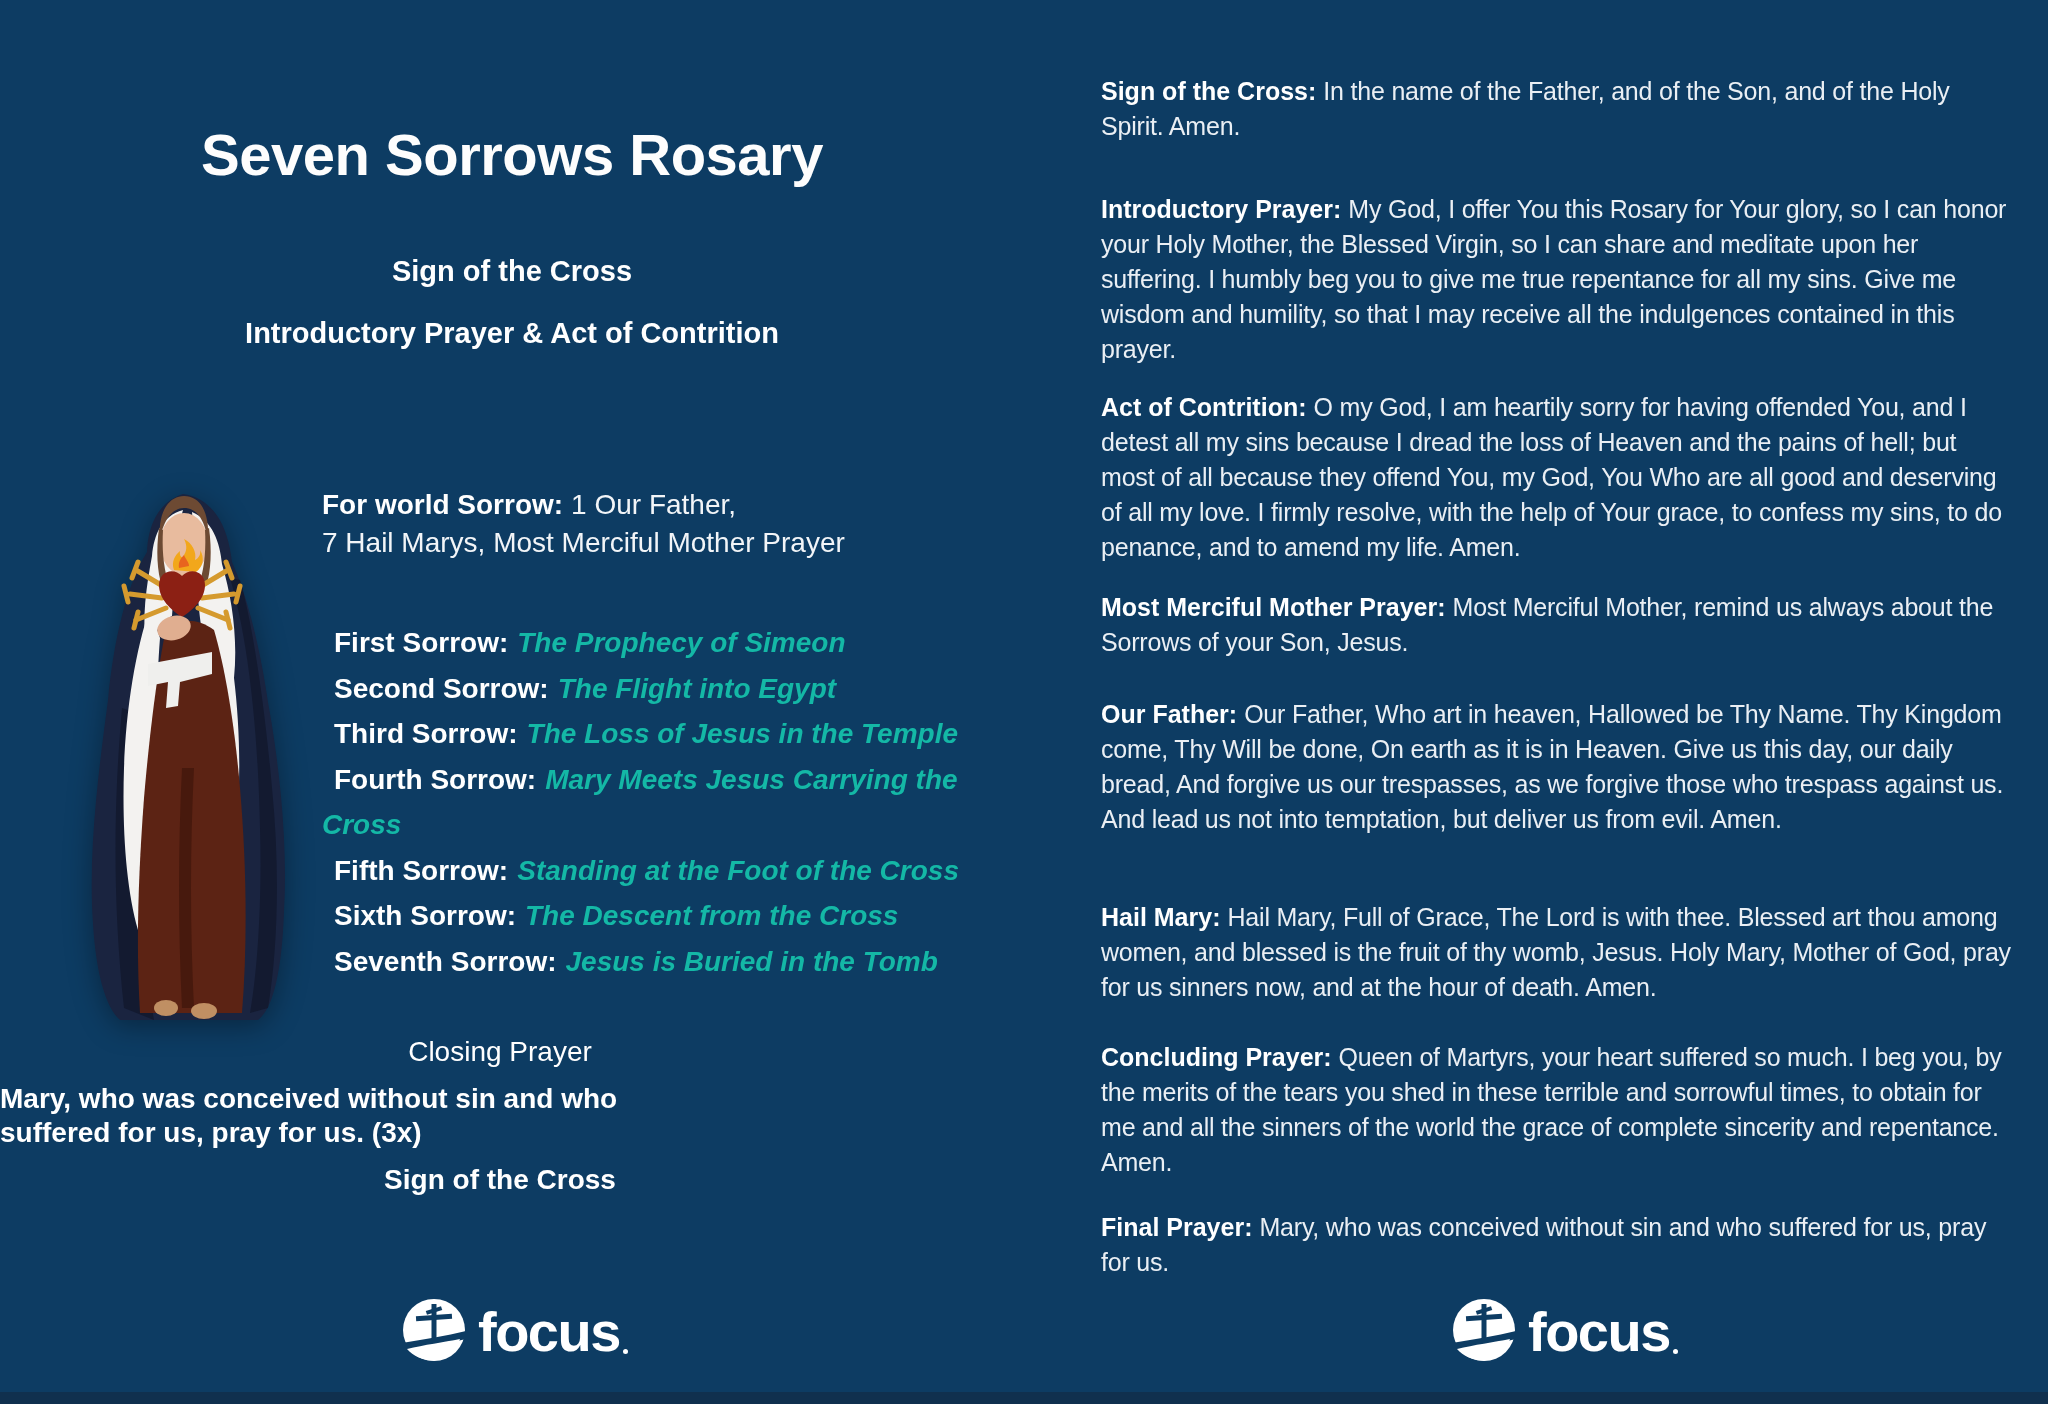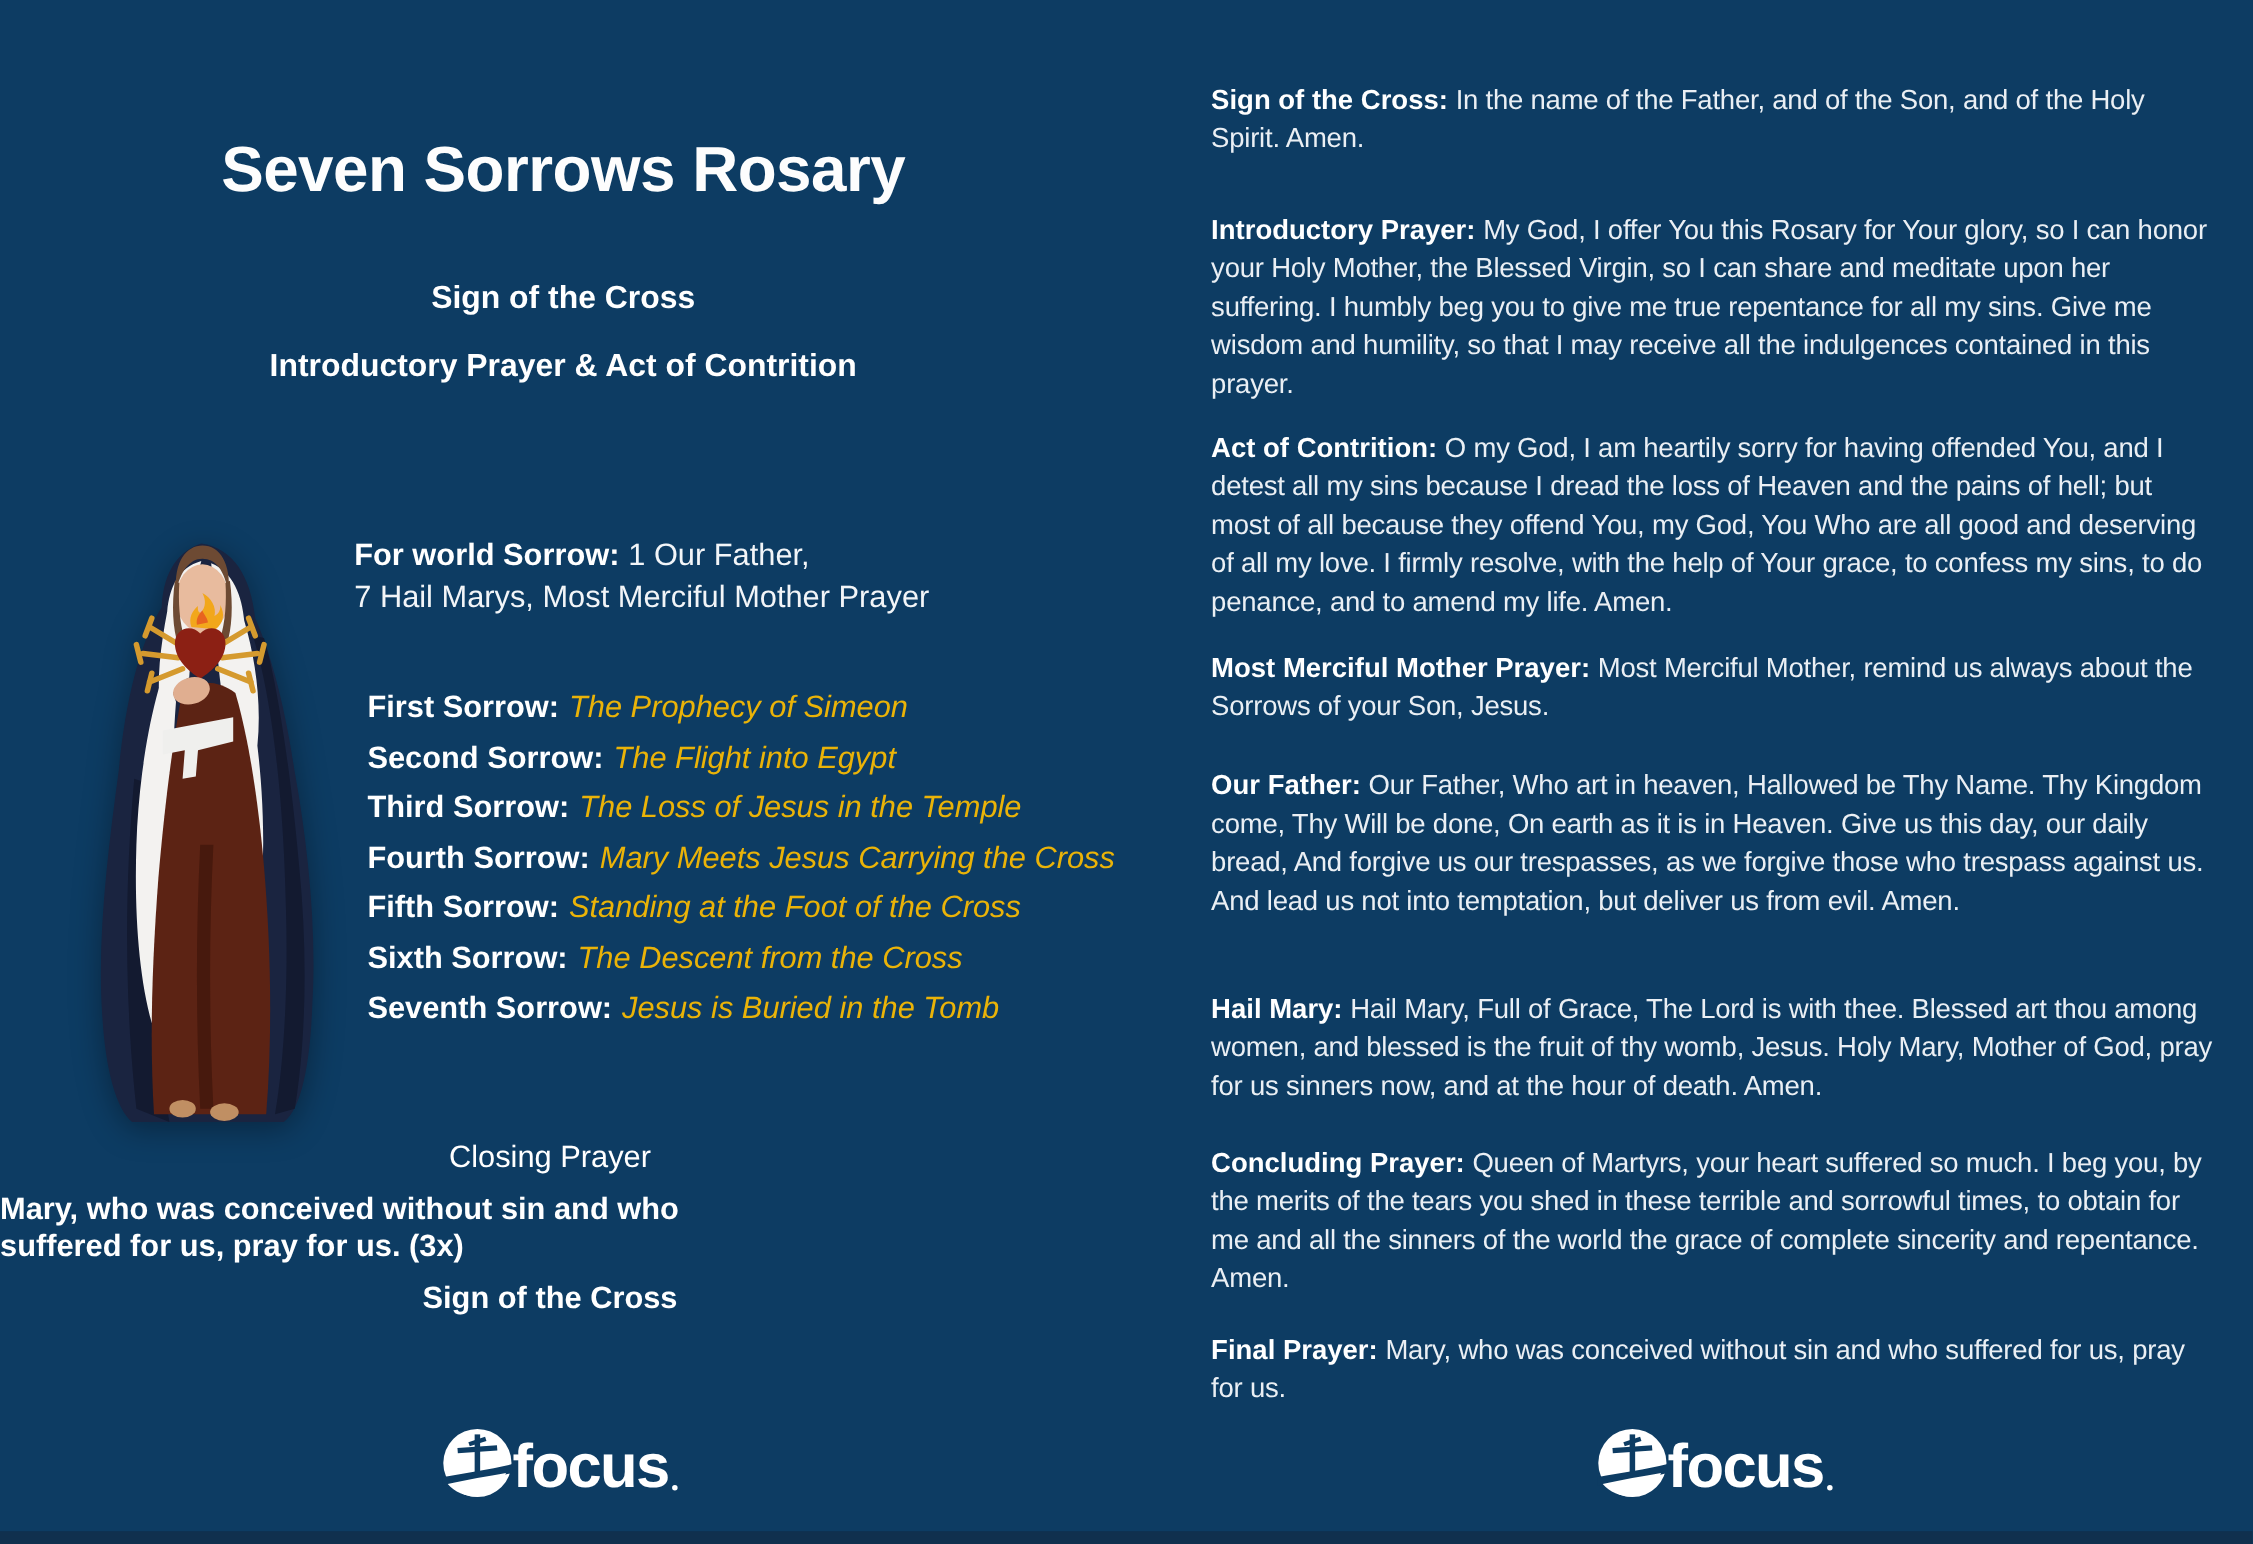--- a/index.html
+++ b/index.html
@@ -24,21 +24,21 @@
   .for-each{
     position:absolute;left:322px;top:486px;width:660px;
     font-size:28px;line-height:38px;color:#f2f5f8;
   }
   .for-each b{color:#ffffff;margin-right:8px;}
   .sorrow-list{
     position:absolute;left:322px;top:620px;width:700px;
     font-size:28px;line-height:45.5px;
   }
   .sorrow-row b{margin-right:9px;color:#ffffff;margin-left:12px;}
-  .sorrow-row i{color:#eab308;}
+  .sorrow-row i{color:#14b8a6;font-weight:bold;}
   .closing-heading{
     position:absolute;left:0;top:1036px;width:1000px;
     text-align:center;font-size:28px;font-weight:normal;
   }
   .closing-lines{
     position:absolute;left:0;top:1082px;width:1000px;
     font-size:28px;font-weight:bold;line-height:34px;
   }
   .closing-footer{
     position:absolute;left:0;top:1164px;width:1000px;
@@ -47,21 +47,21 @@
   
   .rcol{position:absolute;left:1085px;top:0;width:915px;}
   .rpara{
     position:absolute;left:0;margin:16px;width:912px;
     font-size:25px;line-height:35px;letter-spacing:-0.2px;color:#eaeff4;
   }
   .rpara b{color:#ffffff;margin-right:7px;letter-spacing:0;}
   .p0{top:58px;}  .p1{top:176px;} .p2{top:374px;} .p3{top:574px;}
   .p4{top:681px;} .p5{top:884px;} .p6{top:1024px;} .p7{top:1194px;}
   
-  .logo{position:absolute;top:1298px;display:flex;align-items:center;}
+  .logo{position:absolute;top:1298px;display:flex;align-items:center;gap:12px;}
   .logo-left{left:402px;}
   .logo-right{left:1452px;}
   .logo-text{
     font-size:56px;font-weight:bold;letter-spacing:-1.5px;color:#ffffff;
     line-height:64px;position:relative;padding-right:8px;
   }
   .logo-text::after{ 
     content:"";position:absolute;right:0;bottom:10px;width:5px;height:5px;
     border-radius:50%;background:#ffffff;
   }

